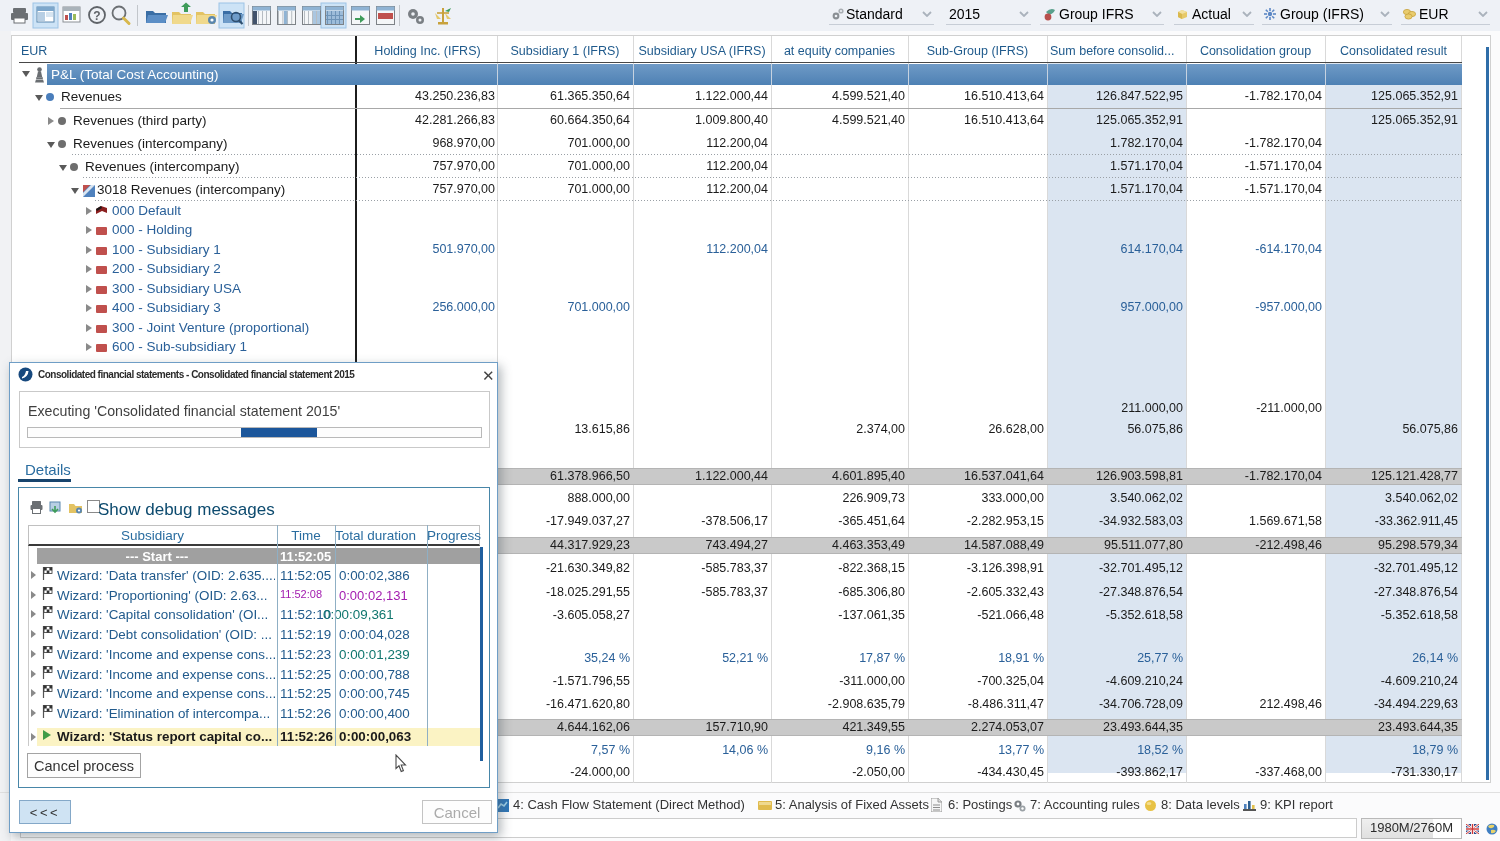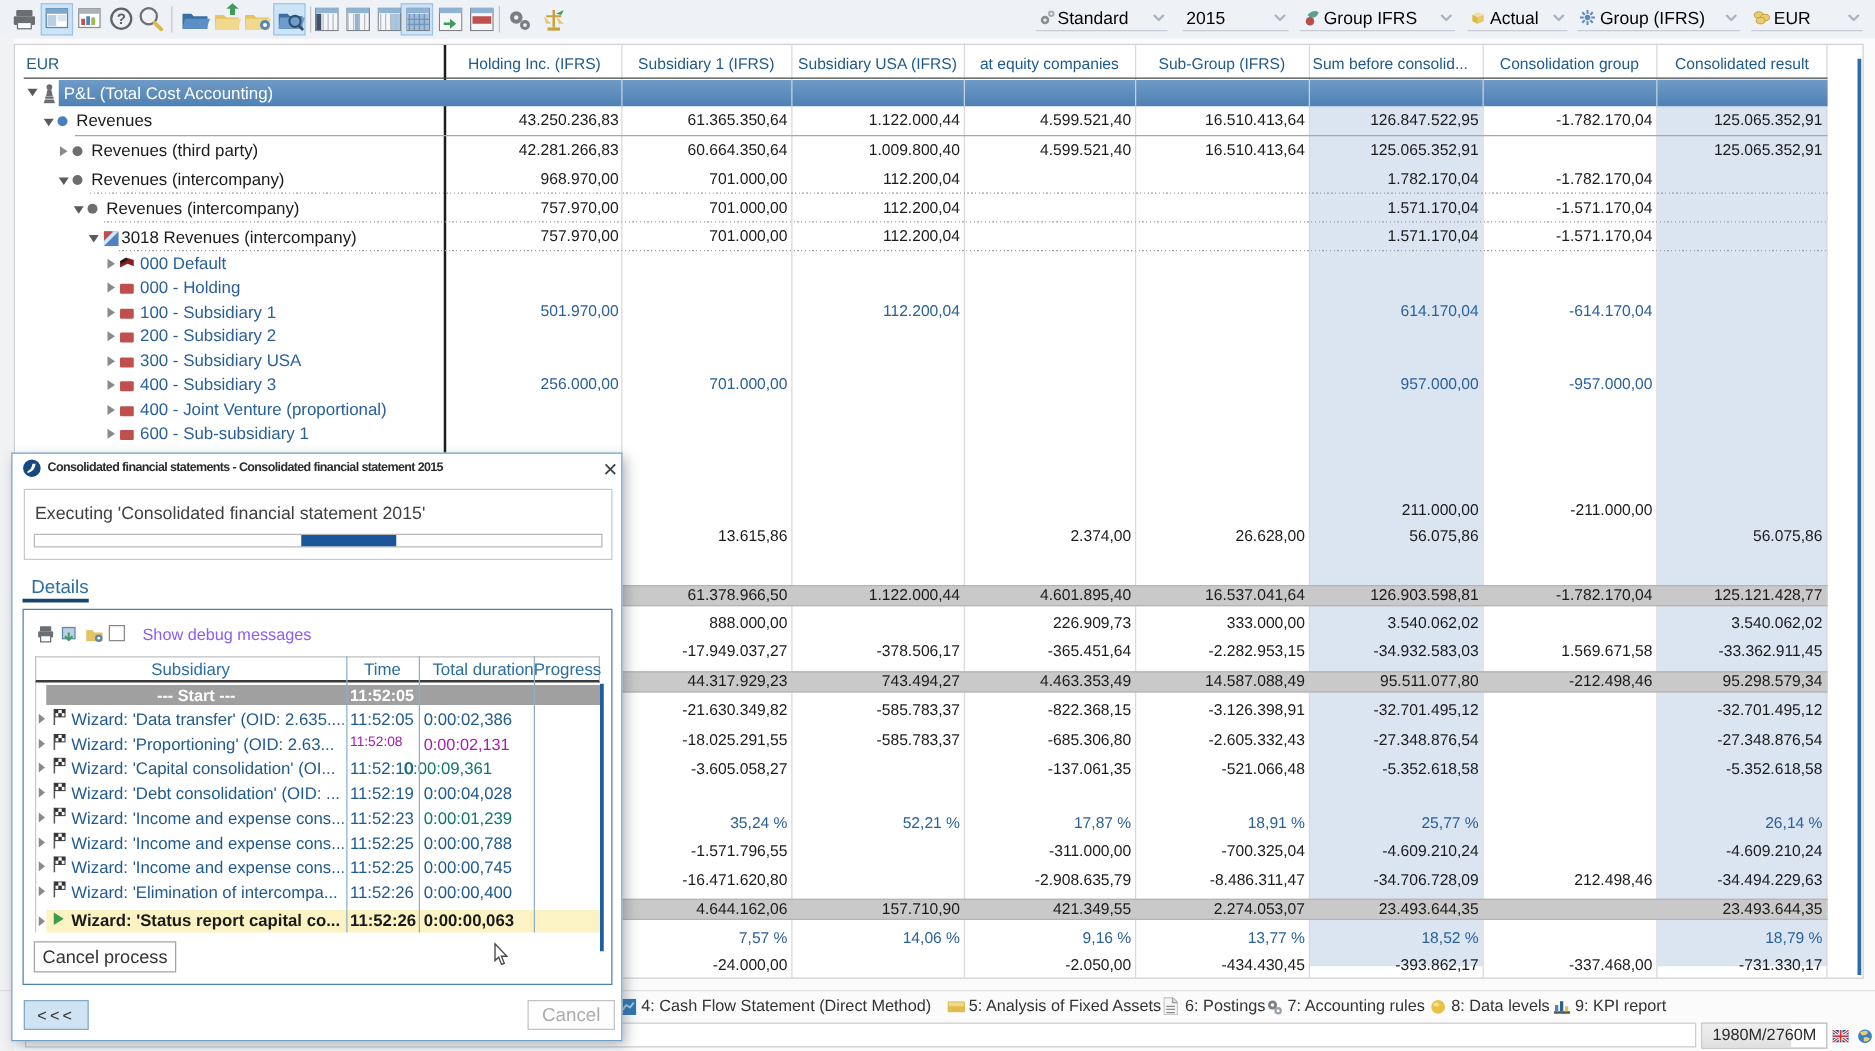--- a/index.html
+++ b/index.html
@@ -299,21 +299,21 @@
 <div class="rsq" style="left:96px;top:266px"></div>
 <div class="brow" style="left:112px;top:261px">200 - Subsidiary 2</div>
 <div class="exp-r" style="left:86px;top:285px"></div>
 <div class="rsq" style="left:96px;top:286px"></div>
 <div class="brow" style="left:112px;top:281px">300 - Subsidiary USA</div>
 <div class="exp-r" style="left:86px;top:304px"></div>
 <div class="rsq" style="left:96px;top:305px"></div>
 <div class="brow" style="left:112px;top:300px">400 - Subsidiary 3</div>
 <div class="exp-r" style="left:86px;top:324px"></div>
 <div class="rsq" style="left:96px;top:325px"></div>
-<div class="brow" style="left:112px;top:320px">400 - Joint Venture (proportional)</div>
+<div class="brow" style="left:112px;top:320px">300 - Joint Venture (proportional)</div>
 <div class="exp-r" style="left:86px;top:343px"></div>
 <div class="rsq" style="left:96px;top:344px"></div>
 <div class="brow" style="left:112px;top:339px">600 - Sub-subsidiary 1</div>
 <div class="sol" style="left:60px;top:108px;width:1402px"></div>
 <div class="dot" style="left:72px;top:154px;width:1390px"></div>
 <div class="dot" style="left:83px;top:177px;width:1379px"></div>
 <div class="dot" style="left:95px;top:200px;width:1367px"></div>
 <div class="grayrow" style="top:468px;height:17px"></div>
 <div class="grayrow" style="top:537px;height:17px"></div>
 <div class="grayrow" style="top:719px;height:17px"></div>
@@ -523,25 +523,25 @@
           <rect x="20" y="2" width="10" height="9" fill="#b8cfe4" stroke="#5b87ae"></rect>
           <path d="M25 6 l0 6 M22 9 l3 3 3 -3" stroke="#3f9c5a" stroke-width="1.6" fill="none"></path>
         </g>
 <g>
           <path d="M39 4 L44 4 L45.5 6 L52 6 L52 13 L39 13 Z" fill="#e3c363"></path>
           <circle cx="49" cy="10.5" r="3" fill="#5b87ae"></circle>
           <circle cx="49" cy="10.5" r="1.1" fill="#fff"></circle>
         </g>
 </svg>
 <div class="ab" style="left:77px;top:137px;width:13px;height:13px;border:1px solid #8a8a8a;background:#fff"></div>
-<div class="ab" style="left:104px;top:137px;font-size:13px;color:#8b5cf6;white-space:nowrap">Show debug messages</div>
+<div class="ab" style="left:88px;top:137px;font-size:17px;color:#0c4a6e;white-space:nowrap">Show debug messages</div>
 <div class="ab" style="left:18px;top:162px;width:452px;height:21px;border:1px solid #c0c0c0;border-bottom:2px solid #3a3a3a"></div>
 <div class="ab" style="left:18px;top:165px;width:249px;text-align:center;font-size:13.5px;color:#2a6da0">Subsidiary</div>
 <div class="ab" style="left:267px;top:165px;width:58px;text-align:center;font-size:13.5px;color:#2a6da0">Time</div>
-<div class="ab" style="left:325px;top:165px;width:92px;text-align:right;font-size:13.5px;color:#2a6da0">Total duration</div>
+<div class="ab" style="left:325px;top:165px;width:92px;text-align:left;font-size:13.5px;color:#2a6da0">Total duration</div>
 <div class="ab" style="left:417px;top:165px;width:53px;text-align:center;font-size:13.5px;color:#2a6da0">Progress</div>
 <div class="ab" style="left:27px;top:185px;width:443px;height:16px;background:#a0a0a0"></div>
 <div class="ab" style="left:27px;top:186px;width:240px;text-align:center;font-size:13px;font-weight:bold;color:#fff">--- Start ---</div>
 <div class="ab" style="left:270px;top:186px;font-size:13px;font-weight:bold;color:#fff">11:52:05</div>
 <div class="exp-r" style="left:21px;top:208.0px;border-left-width:5px;border-top-width:4px;border-bottom-width:4px"></div>
 <svg class="svgi" style="left:32px;top:204.0px" width="11" height="13" viewBox="0 0 11 13">
         <line x1="1.5" y1="0" x2="1.5" y2="13" stroke="#555" stroke-width="1.2"></line>
         <rect x="2" y="0.5" width="8" height="6" fill="#fff" stroke="#333" stroke-width="0.8"></rect>
         <rect x="2" y="0.5" width="2.7" height="3" fill="#333"></rect>
         <rect x="7.4" y="0.5" width="2.7" height="3" fill="#333"></rect>

